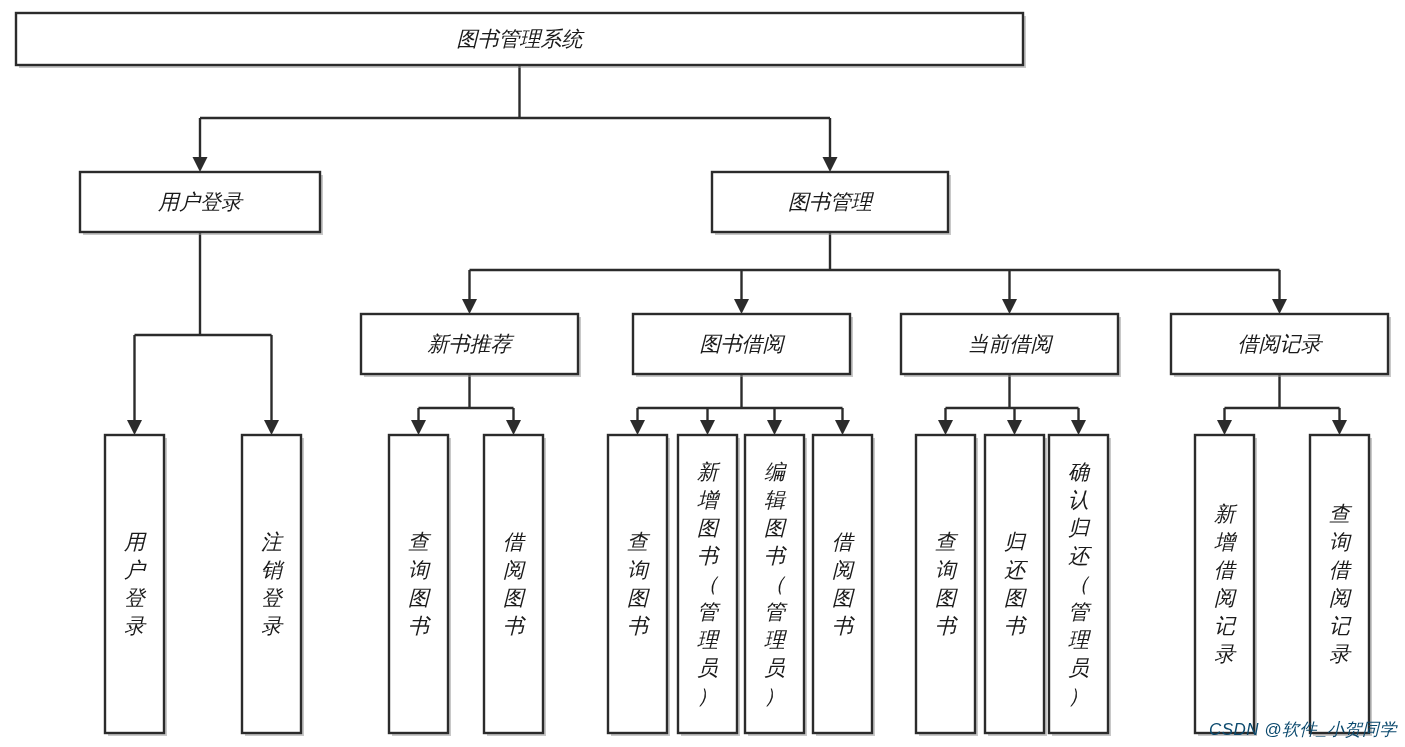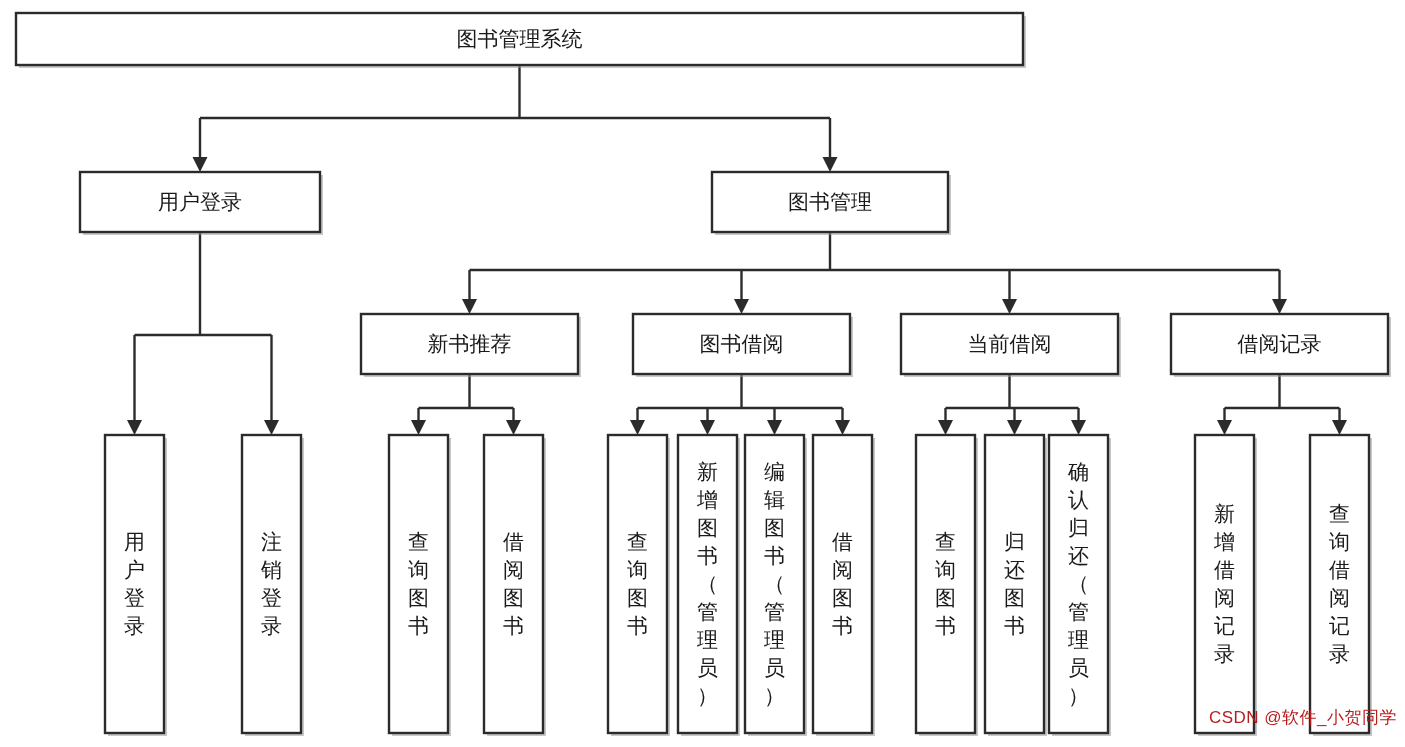--- a/index.html
+++ b/index.html
@@ -11,20 +11,21 @@
     width: 1405px;
     height: 747px;
     font-family: "Liberation Sans", "DejaVu Sans", sans-serif;
     overflow: hidden;
     position: relative;
   }
   #diagram-root {
     position: relative;
     width: 1405px;
     height: 747px;
+    font-style: italic;
   }
   svg.diagram-canvas {
     position: absolute;
     left: 0;
     top: 0;
     width: 1405px;
     height: 747px;
     display: block;
   }
   .node-box {
@@ -55,24 +56,24 @@
   }
   .node-label-v {
     font-family: "Liberation Sans", "DejaVu Sans", sans-serif;
     font-size: 21px;
     fill: #1a1a1a;
     text-anchor: middle;
   }
   .watermark {
     position: absolute;
     right: 8px;
-    bottom: 18px;
+    bottom: 6px;
     font-family: "Liberation Sans", "DejaVu Sans", sans-serif;
     font-size: 17px;
-    color: #b91c1c;
+    color: #0c4a6e;
     letter-spacing: 0.5px;
     white-space: nowrap;
     user-select: none;
   }
 </style>
 </head>
 <body>
 
 <div id="diagram-root">
   <svg class="diagram-canvas" viewBox="0 0 1405 747">

